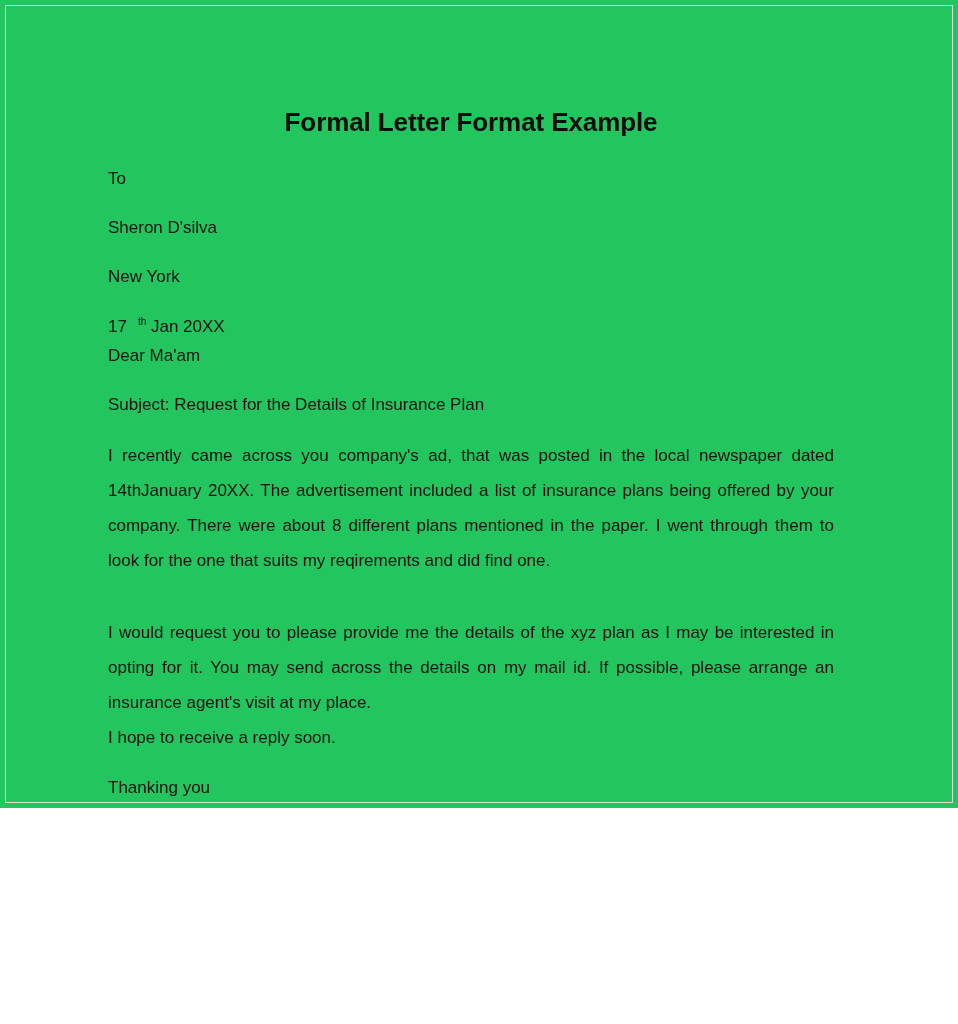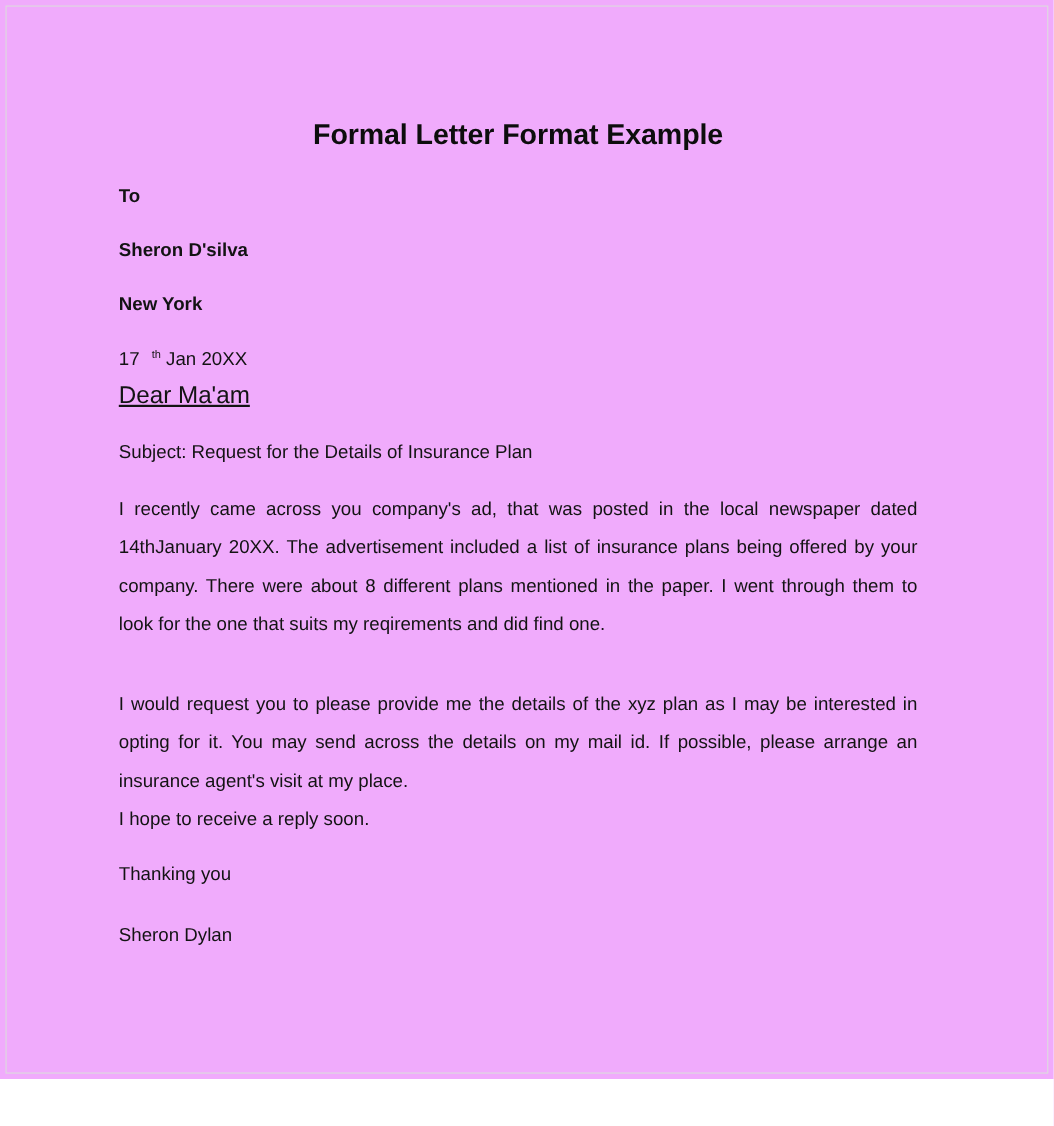--- a/index.html
+++ b/index.html
@@ -10,22 +10,22 @@
   }
   body {
     font-family: "Liberation Sans", sans-serif;
     color: #111111;
     -webkit-font-smoothing: antialiased;
   }
 
   .page {
     position: relative;
     width: 958px;
-    height: 981px;
-    background: #f0abfc;
+    height: 808px;
+    background: #22c55e;
     box-sizing: border-box;
     overflow: hidden;
   }
 
   
   .page-frame {
     position: absolute;
     left: 5px;
     top: 5px;
     right: 5px;
@@ -48,21 +48,20 @@
     text-align: center;
     font-size: 26px;
     font-weight: bold;
     letter-spacing: -0.1px;
     line-height: 1.15;
     color: #0d0d0d;
   }
 
   .addressee-block {
     margin-top: 30px;
-    font-weight: bold;
   }
   .addressee-line {
     font-size: 17px;
     line-height: 1.25;
     margin: 0 0 28px 0;
     color: #131313;
   }
 
   .date-line {
     font-size: 17px;
@@ -71,25 +70,24 @@
     color: #131313;
   }
   .date-line sup {
     font-size: 10px;
     vertical-align: 7px;
     line-height: 0;
     padding-left: 11px;
   }
 
   .salutation-line {
-    font-size: 22px;
+    font-size: 17px;
     line-height: 1.25;
     margin: 8px 0 16px 0;
     color: #131313;
-    text-decoration: underline;
   }
 
   .subject-line {
     font-size: 17px;
     line-height: 1.25;
     margin: 28px 0 0 0;
     color: #131313;
   }
 
   .body-paragraph {

